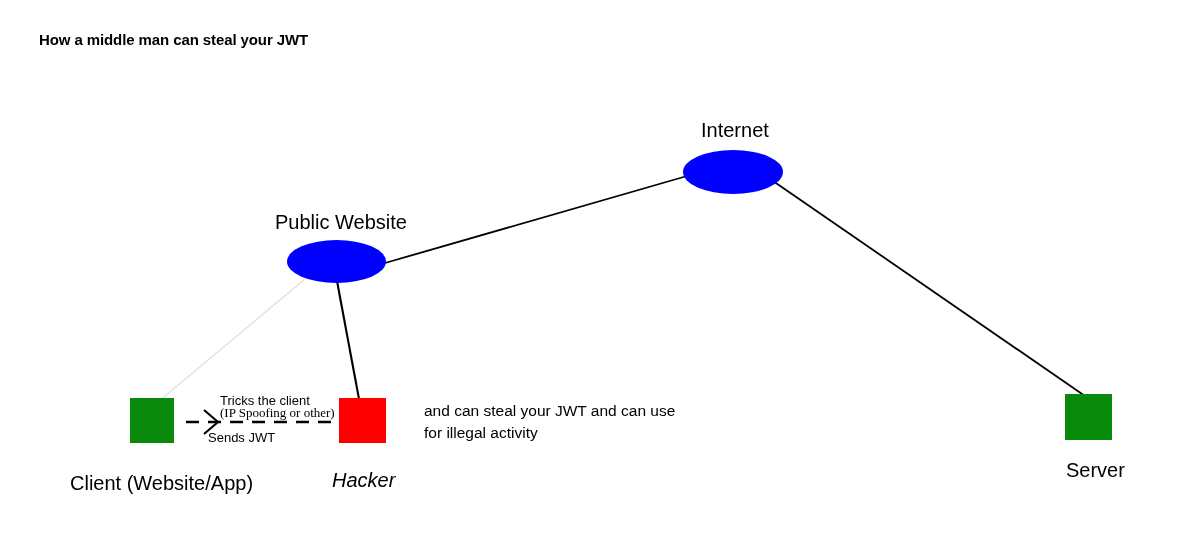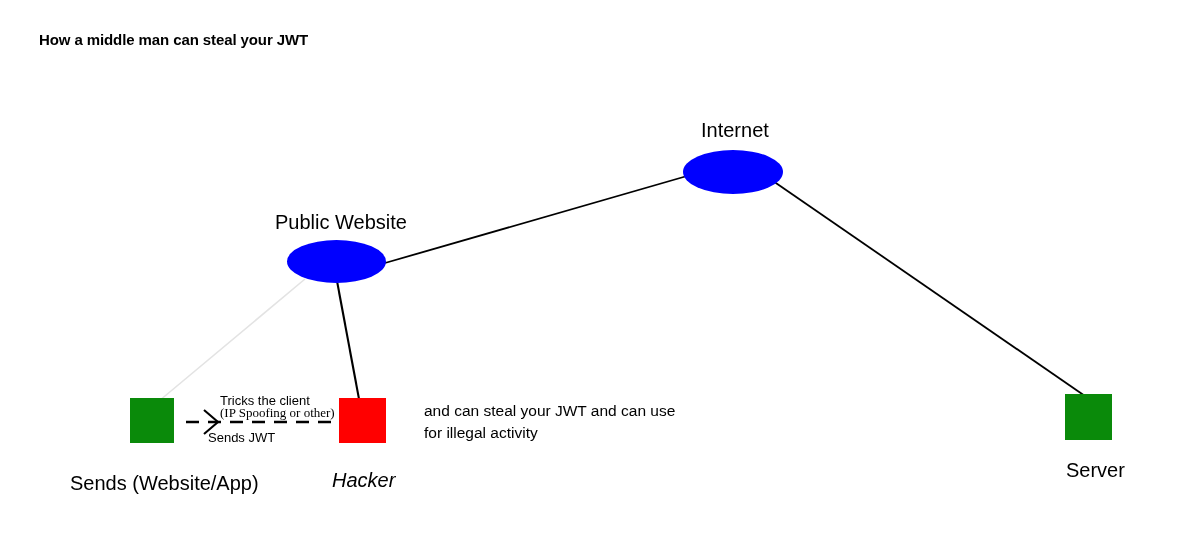--- a/index.html
+++ b/index.html
@@ -91,21 +91,21 @@
     <polyline points="196,410 210,422 196,434" fill="none" stroke="#000000" stroke-width="2.1"></polyline>
   </svg>
 
   <div class="node-shape ellipse" style="left:675px; top:150px; width:100px; height:44px; background:#0000ff;"></div>
   <div class="node-label" style="left:693px; top:118px;">Internet</div>
 
   <div class="node-shape ellipse" style="left:279px; top:240px; width:99px; height:43px; background:#0000ff;"></div>
   <div class="node-label" style="left:267px; top:210px;">Public Website</div>
 
   <div class="node-shape" style="left:122px; top:398px; width:44px; height:45px; background:#0a8a0a;"></div>
-  <div class="node-label" style="left:62px; top:471px;">Sends (Website/App)</div>
+  <div class="node-label" style="left:62px; top:471px;">Client (Website/App)</div>
 
   <div class="node-shape" style="left:331px; top:398px; width:47px; height:45px; background:#ff0000;"></div>
   <div class="node-label" style="left:324px; top:468px;font-style:italic;">Hacker</div>
 
   <div class="node-shape" style="left:1057px; top:394px; width:47px; height:46px; background:#0a8a0a;"></div>
   <div class="node-label" style="left:1058px; top:458px;text-align:center;">Server</div>
 
   <div class="small-label" style="left:212px; top:393px;">Tricks the client</div>
   <div class="small-label" style="left:212px; top:405px;font-family:Liberation Serif, serif;">(IP Spoofing or other)</div>
   <div class="small-label" style="left:168px; top:430px;margin-left:32px;">Sends JWT</div>

